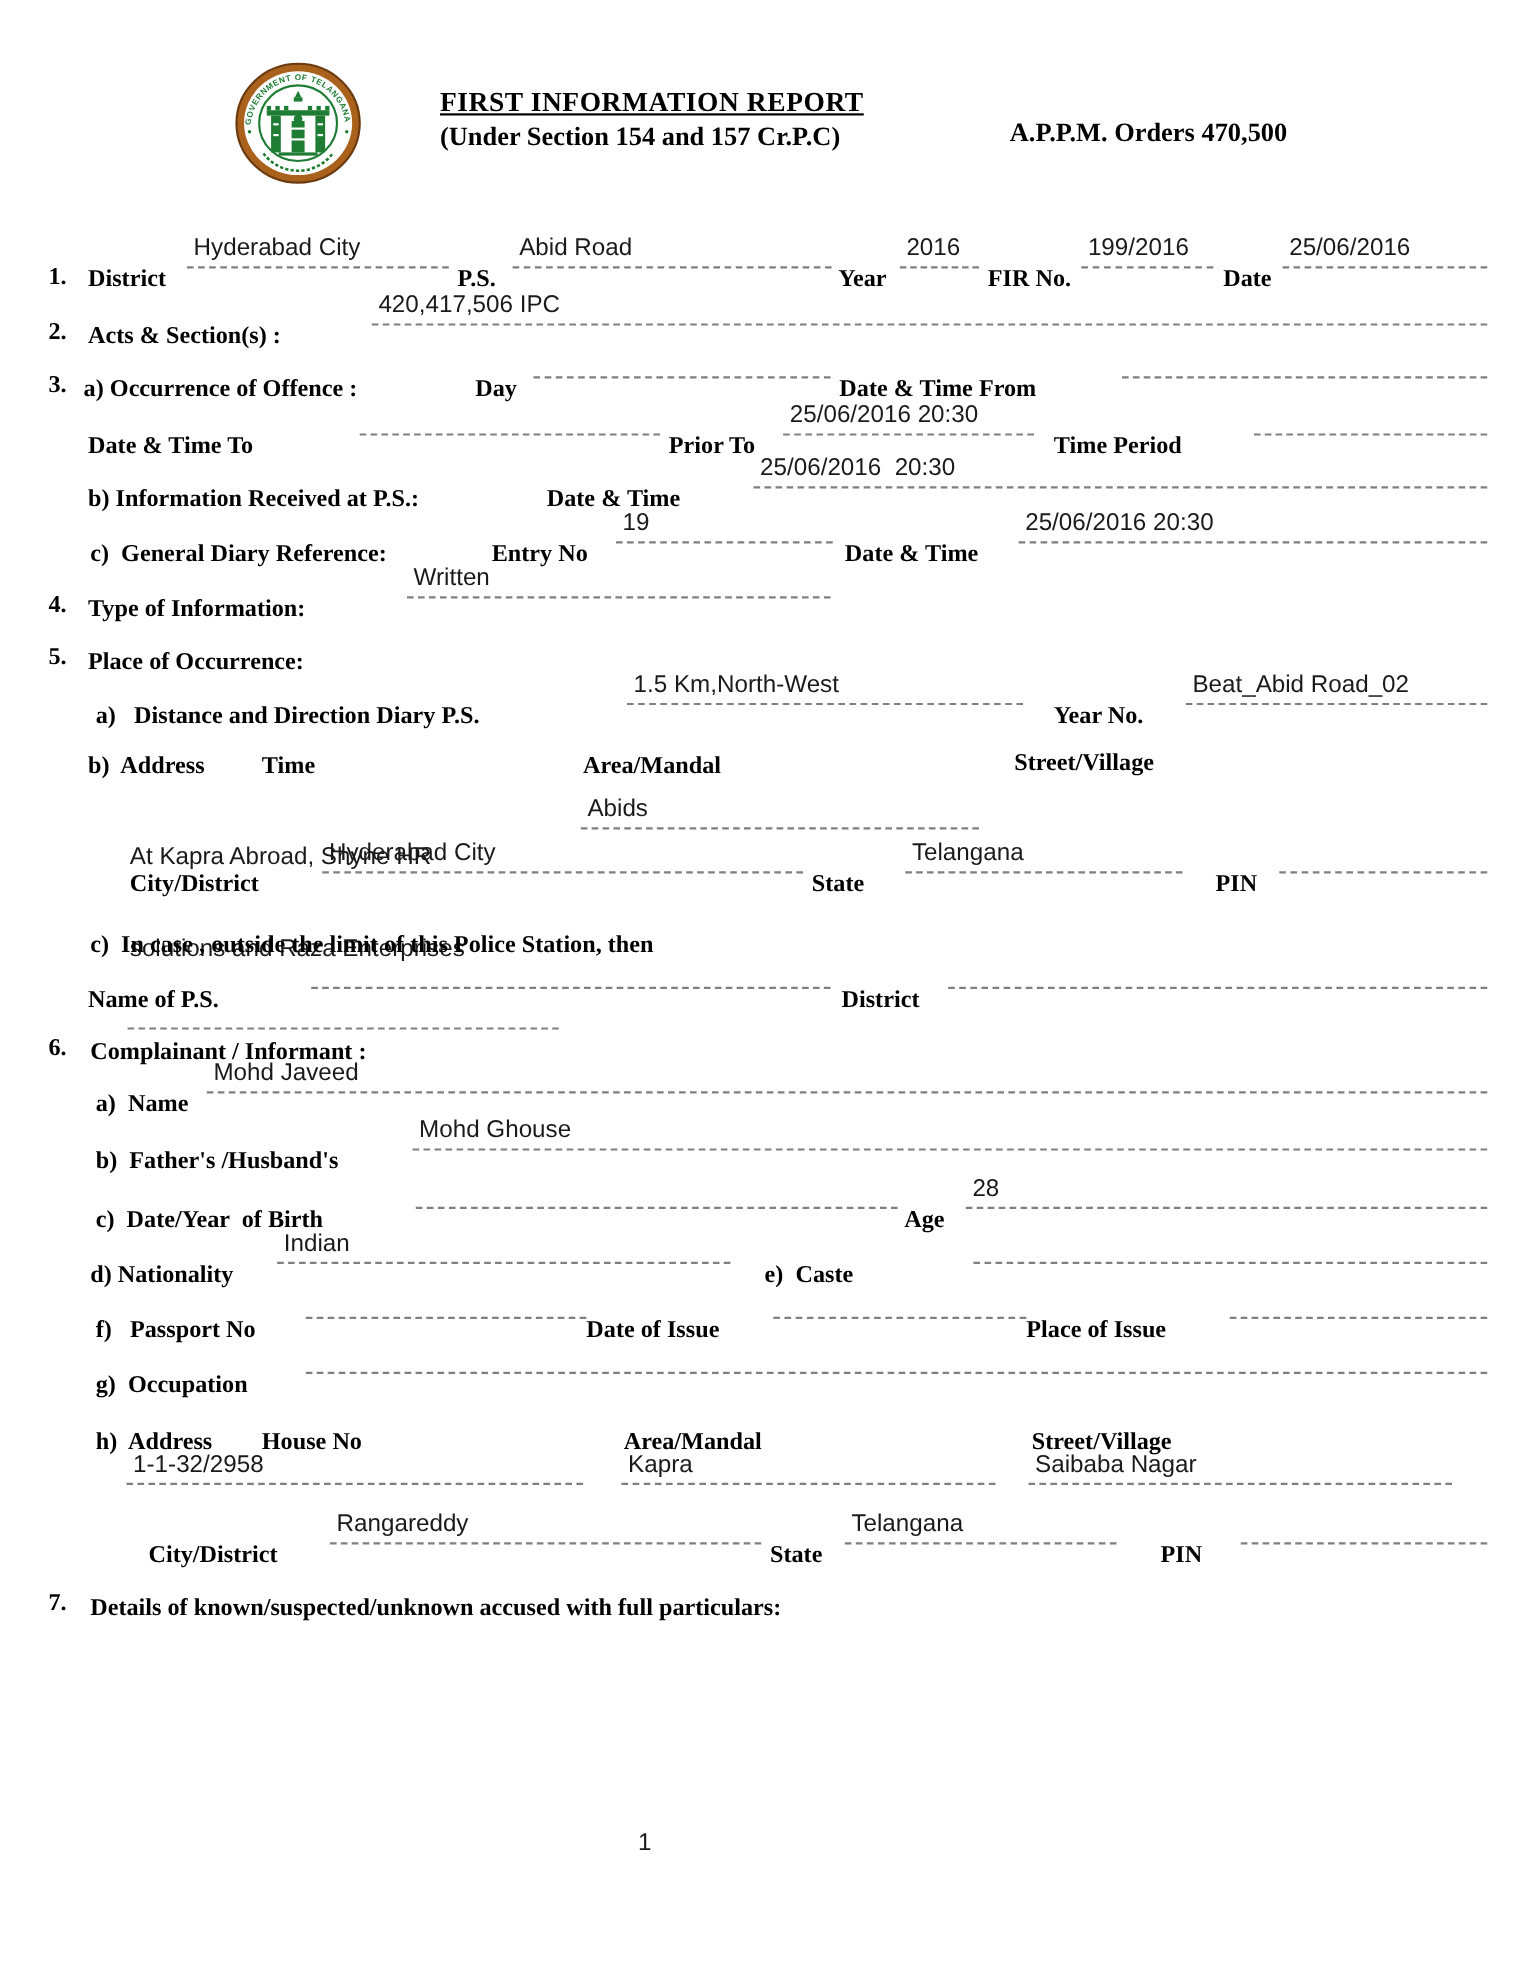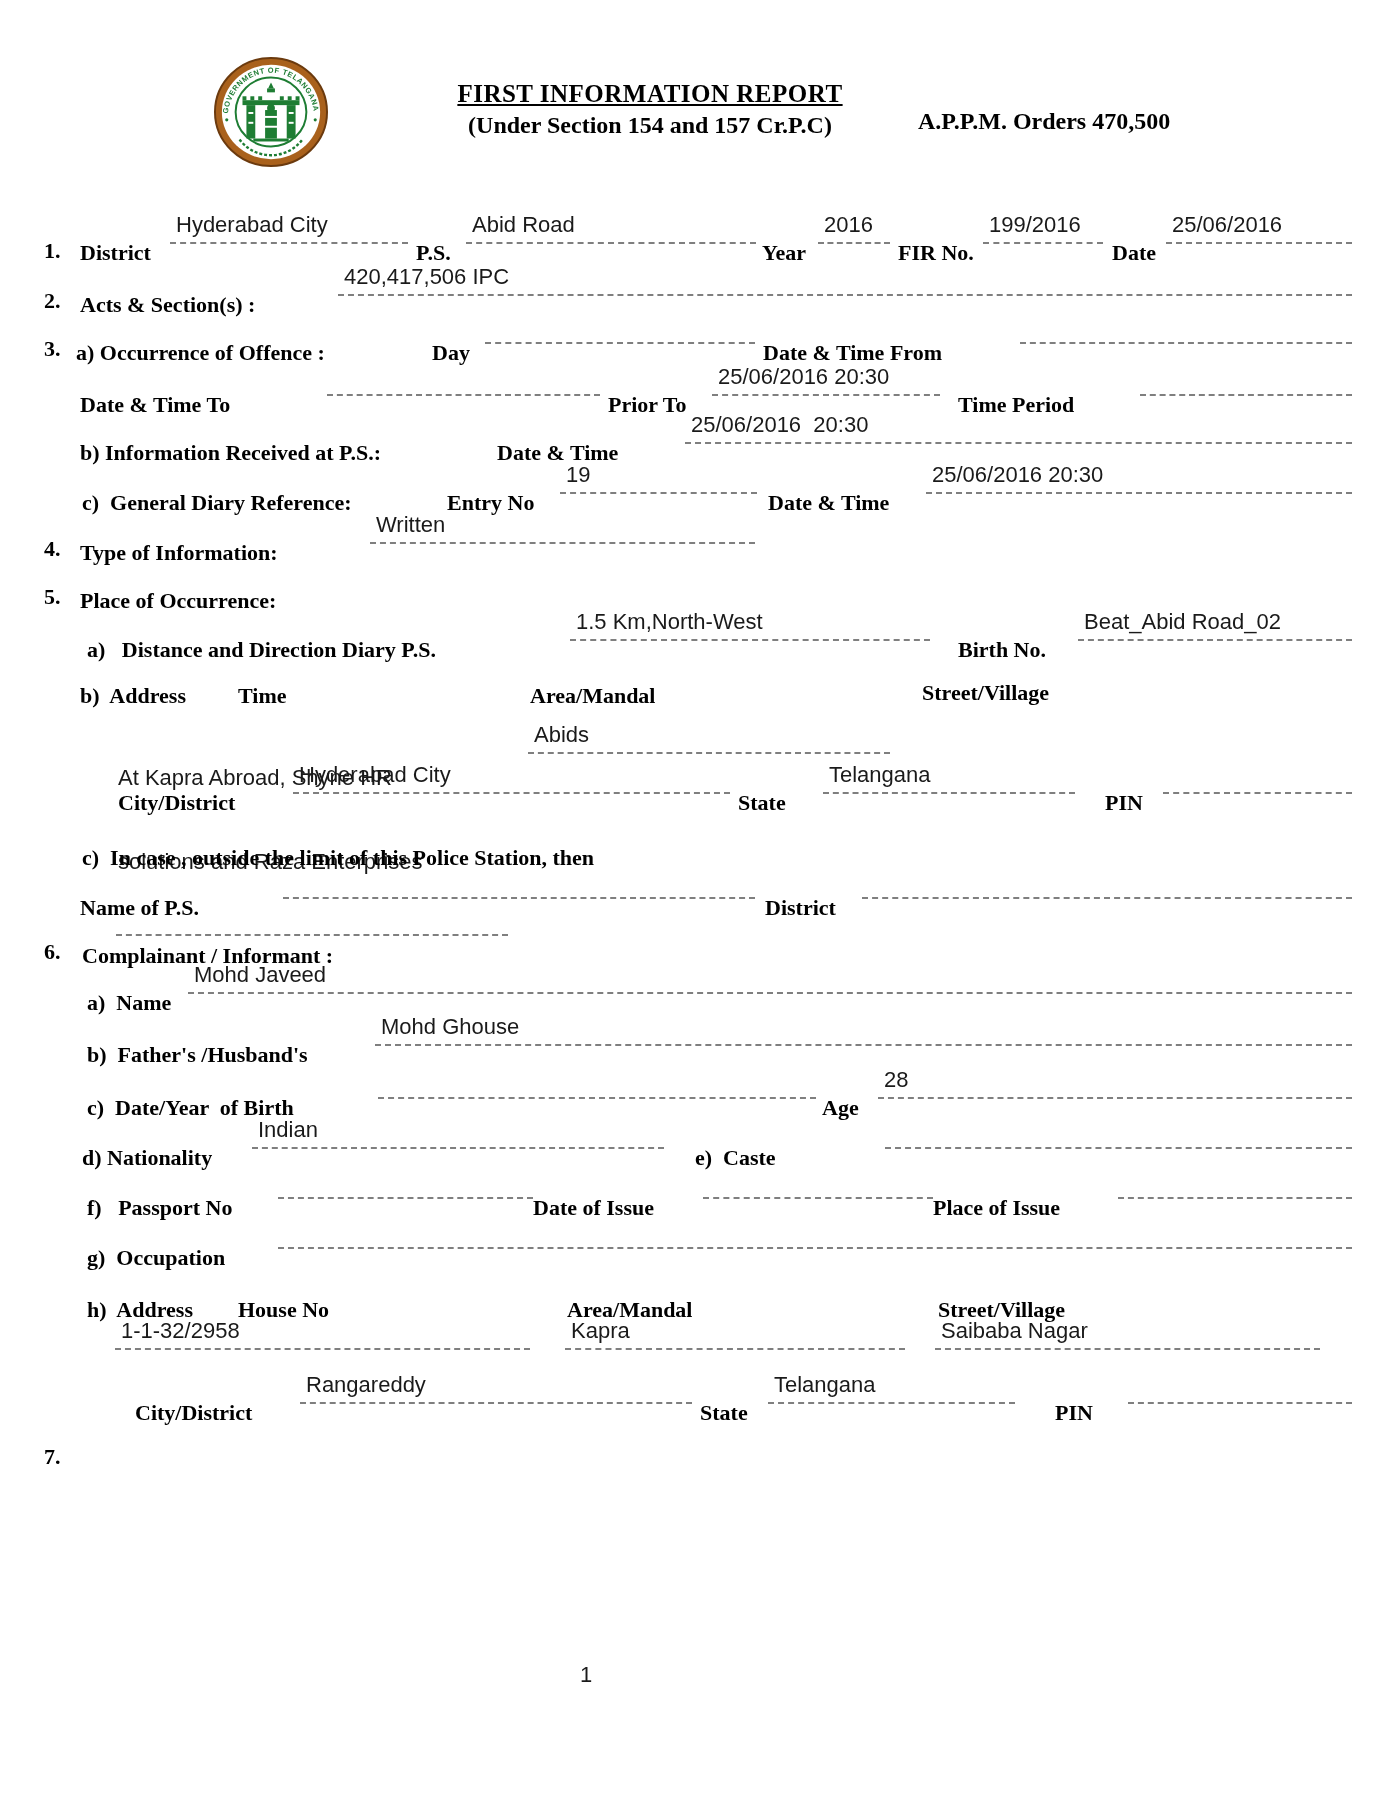--- a/index.html
+++ b/index.html
@@ -40,21 +40,21 @@
     color:#1a1a1a;
     line-height:28px;
     white-space:pre;
     padding:0 4px 2px 2px;
     box-sizing:border-box;
   }
   .mline{display:block;}
   .title-wrap{
     position:absolute;
     left:400px;top:80px;width:500px;
-    text-align:center;
+    text-align:left;
   }
   .title{
     font-family:"Liberation Serif", serif;
     font-weight:bold;font-size:25px;color:#000;
     text-decoration:underline;
     letter-spacing:0.5px;
   }
   .subtitle{
     font-family:"Liberation Serif", serif;
     font-weight:bold;font-size:24px;color:#000;
@@ -161,21 +161,21 @@
 
   <span class="num" style="left:44px;top:536px">4.</span>
   <span class="lbl" style="left:80px;top:540px">Type of Information:</span>
   <span class="field" style="left:370px;top:512px;width:385px">Written</span>
 
   <span class="num" style="left:44px;top:584px">5.</span>
   <span class="lbl" style="left:80px;top:588px">Place of Occurrence:</span>
 
   <span class="lbl" style="left:87px;top:637px">a)   Distance and Direction Diary P.S.</span>
   <span class="field" style="left:570px;top:609px;width:360px">1.5 Km,North-West</span>
-  <span class="lbl" style="left:958px;top:637px">Birth No.</span>
+  <span class="lbl" style="left:958px;top:637px">Year No.</span>
   <span class="field" style="left:1078px;top:609px;width:274px">Beat_Abid Road_02</span>
 
   <span class="lbl" style="left:80px;top:683px">b)  Address</span>
   <span class="lbl" style="left:238px;top:683px">Time</span>
   <span class="lbl" style="left:530px;top:683px">Area/Mandal</span>
   <span class="lbl" style="left:922px;top:680px">Street/Village</span>
 
   <div class="mblock" style="left:116px;top:708px;width:392px">
     <span class="mline">At Kapra Abroad, Shyne HR</span>
     <span class="mline">solutions and Raza Enterprises</span>
@@ -234,16 +234,17 @@
   <span class="field" style="left:565px;top:1318px;width:340px">Kapra</span>
 
   <span class="lbl" style="left:135px;top:1400px">City/District</span>
   <span class="field" style="left:300px;top:1372px;width:392px">Rangareddy</span>
   <span class="lbl" style="left:700px;top:1400px">State</span>
   <span class="field" style="left:768px;top:1372px;width:247px">Telangana</span>
   <span class="lbl" style="left:1055px;top:1400px">PIN</span>
   <span class="field" style="left:1128px;top:1372px;width:224px"></span>
 
   <span class="num" style="left:44px;top:1444px">7.</span>
+  <span class="lbl" style="left:82px;top:1448px">Details of known/suspected/unknown accused with full particulars:</span>
 
   <span class="pagenum">1</span>
 
 </div>
 
 </body></html>

